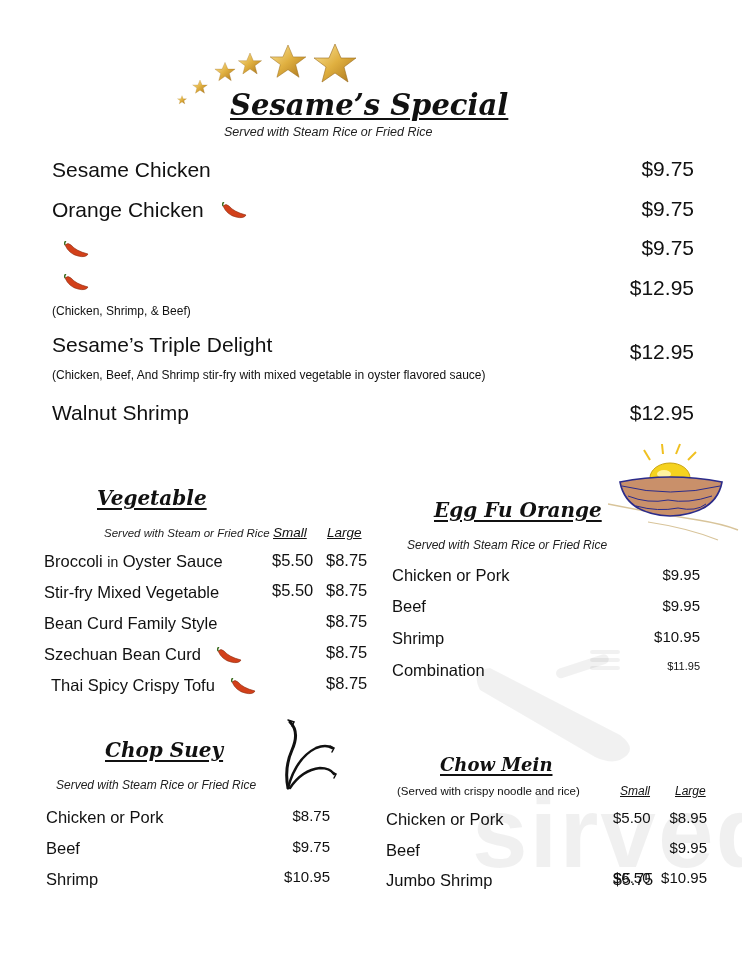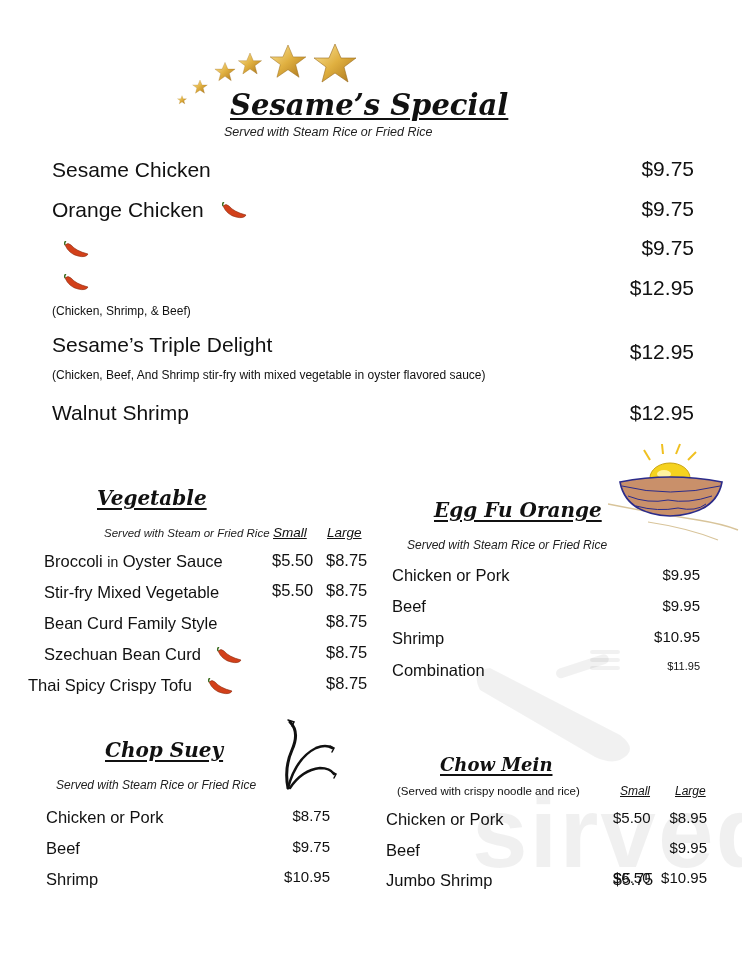--- a/index.html
+++ b/index.html
@@ -108,21 +108,21 @@
 
 <div class="abs item mid" style="left:44px;top:645px;text-align:right;">
   <span>Szechuan Bean Curd</span>
   <svg class="pepper" viewBox="0 0 28 18">
       <path d="M3 4 Q6 1 9 4 Q14 10 26 13 Q24 17 16 15 Q7 13 3 4 Z" fill="#d2401a" stroke="#8a2a0e" stroke-width="0.6"></path>
       <path d="M3 4 Q2 1 4 0" stroke="#3a6b1e" stroke-width="1.4" fill="none"></path>
     </svg>
 </div>
 <div class="abs price mid" style="left:326px;top:643px;">$8.75</div>
 
-<div class="abs item mid" style="left:28px;top:676px;">
+<div class="abs item mid" style="left:51px;top:676px;">
   <span>Thai Spicy Crispy Tofu</span>
   <svg class="pepper" viewBox="0 0 28 18">
       <path d="M3 4 Q6 1 9 4 Q14 10 26 13 Q24 17 16 15 Q7 13 3 4 Z" fill="#d2401a" stroke="#8a2a0e" stroke-width="0.6"></path>
       <path d="M3 4 Q2 1 4 0" stroke="#3a6b1e" stroke-width="1.4" fill="none"></path>
     </svg>
 </div>
 <div class="abs price mid" style="left:326px;top:674px;">$8.75</div>
 
 <svg class="abs" style="left:608px;top:442px;" width="134" height="100" viewBox="0 0 134 100">
   <g stroke="#f0c020" stroke-width="2" fill="none">

